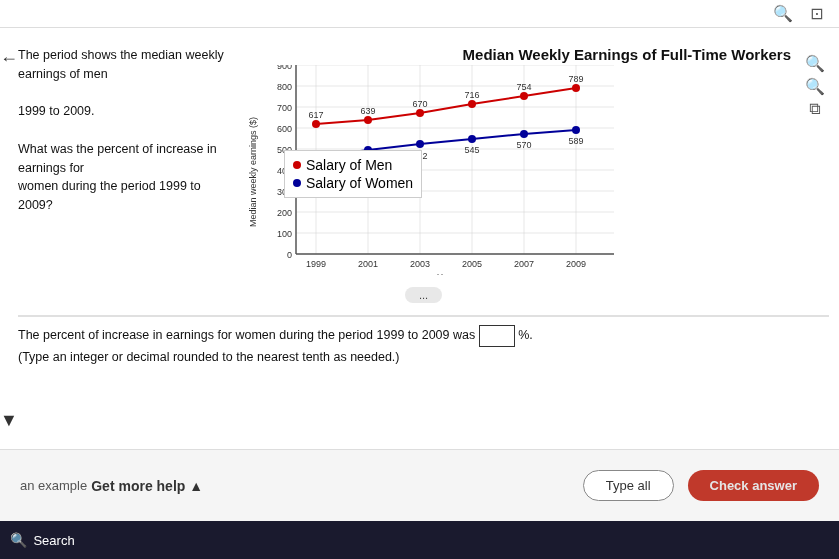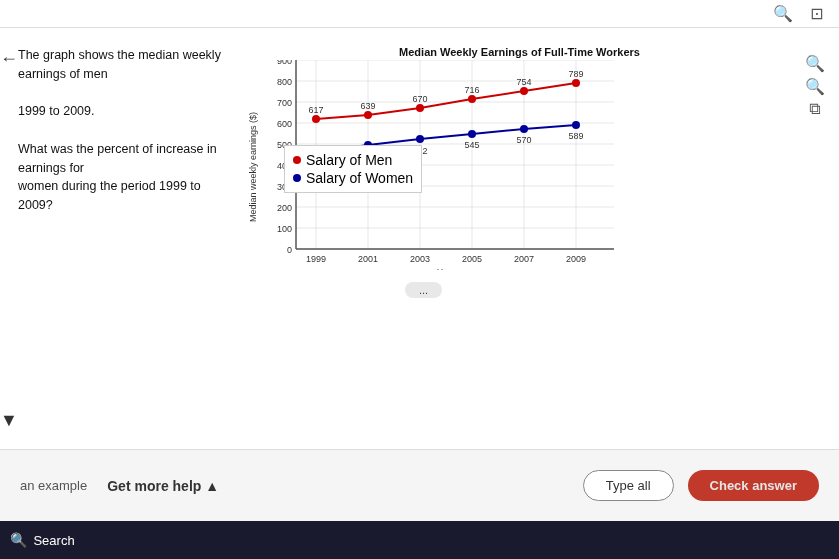--- a/index.html
+++ b/index.html
@@ -84,22 +84,22 @@
       line-height: 1.5;
     }
 
     
     .chart-container {
       flex: 1;
       position: relative;
     }
 
     .chart-title {
-      text-align: center;
-      font-size: 11px;
+      text-align: right;
+      font-size: 15px;
       font-weight: bold;
       color: #111;
       margin-bottom: 2px;
     }
 
     .chart-wrapper {
       display: flex;
       flex-direction: row;
       align-items: stretch;
     }
@@ -181,21 +181,21 @@
 
     
     .bottom-bar {
       height: 72px;
       background: #f5f5f5;
       border-top: 1px solid #ddd;
       display: flex;
       flex-direction: row;
       align-items: center;
       padding: 0 20px;
-      gap: 16px;
+      gap: 0;
     }
 
     .get-more-help {
       display: flex;
       align-items: center;
       gap: 4px;
       font-size: 14px;
       font-weight: bold;
       color: #333;
       cursor: pointer;
@@ -307,21 +307,21 @@
       <button class="side-arrow">←</button>
       <button class="side-arrow">▼</button>
     </div>
 
     <div class="main-content">
 
       <div class="problem-area">
 
         <div class="problem-text">
           <p>
-            <span>The graph shows the median weekly earnings of men</span><br>
+            <span>The period shows the median weekly earnings of men</span><br>
             <br>
             <span>1999 to 2009.</span>
           </p>
           <br>
           <p>
             <span>What was the percent of increase in earnings for</span><br>
             <span>women during the period 1999 to 2009?</span>
           </p>
         </div>
 
@@ -432,20 +432,27 @@
           <button class="right-icon">🔍</button>
           <button class="right-icon">🔍</button>
           <button class="right-icon">⧉</button>
         </div>
       </div>
 
       <div class="expand-row">
         <button class="expand-btn">...</button>
       </div>
 
+      <div class="answer-area">
+        <span>The percent of increase in earnings for women during the period 1999 to 2009 was</span>
+        <input class="answer-input" type="text" value="" style="">
+        <span>%.</span>
+        <br>
+        <span>(Type an integer or decimal rounded to the nearest tenth as needed.)</span>
+      </div>
     </div>
   </div>
 
   <div class="bottom-bar">
     <span style="font-size:13px;color:#555;margin-right:4px;">an example</span>
     <button class="get-more-help">
       <span>Get more help</span>
       <span>▲</span>
     </button>
     <div class="bottom-actions">

